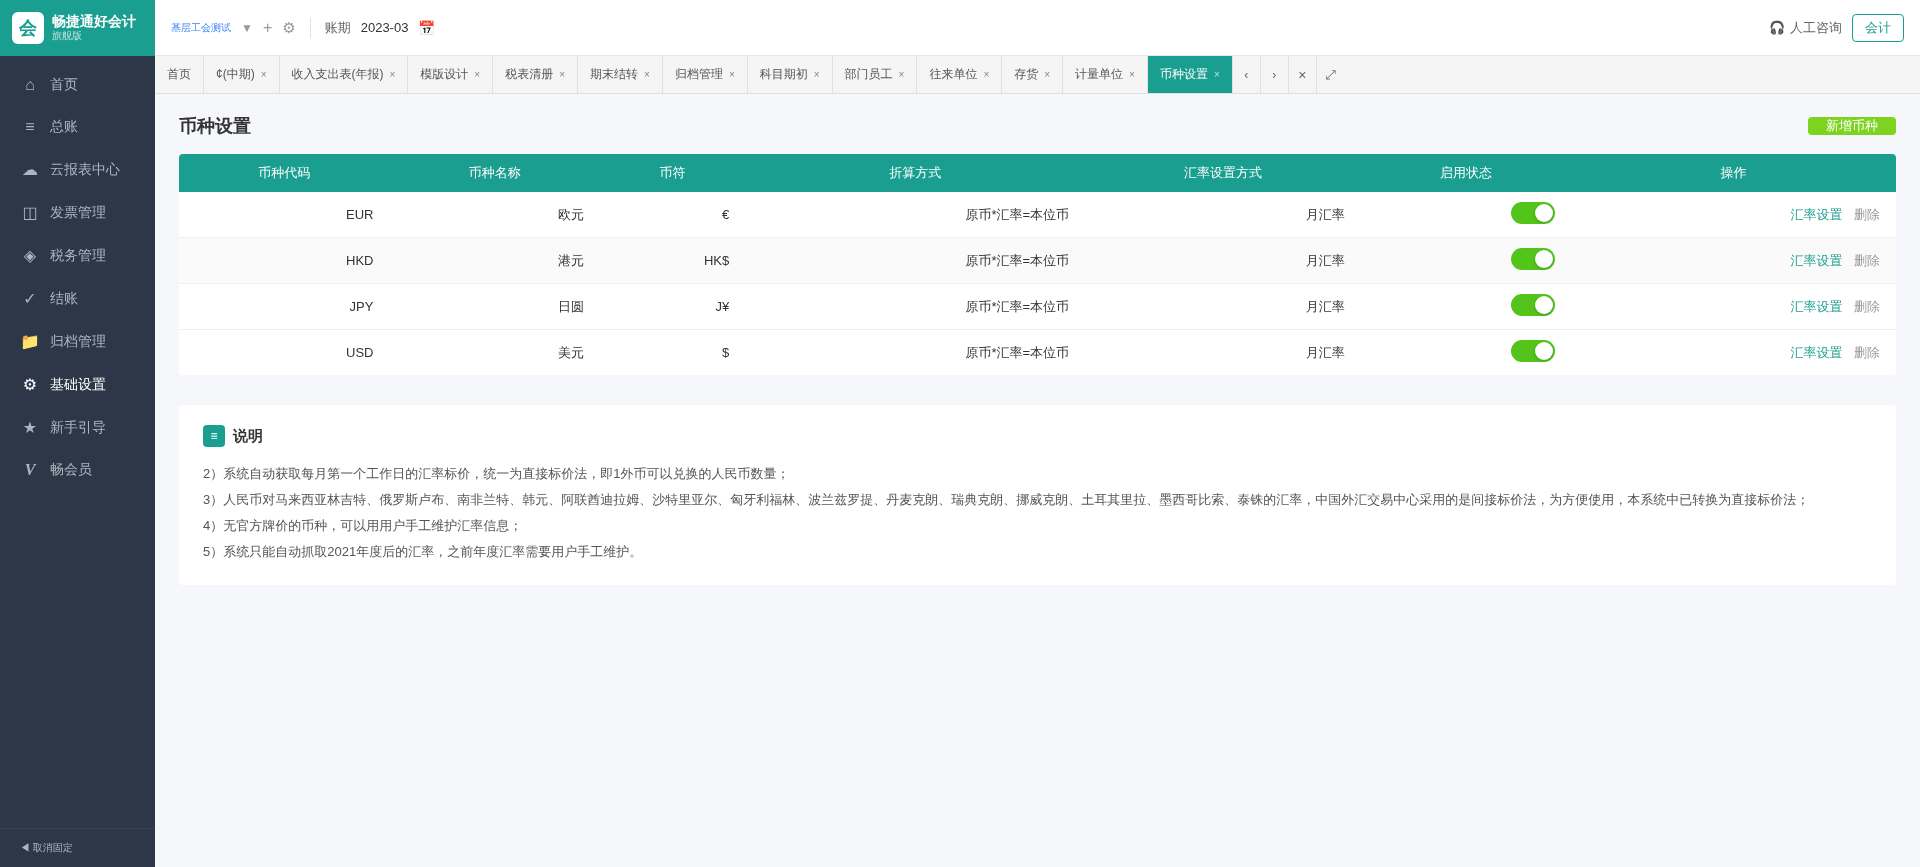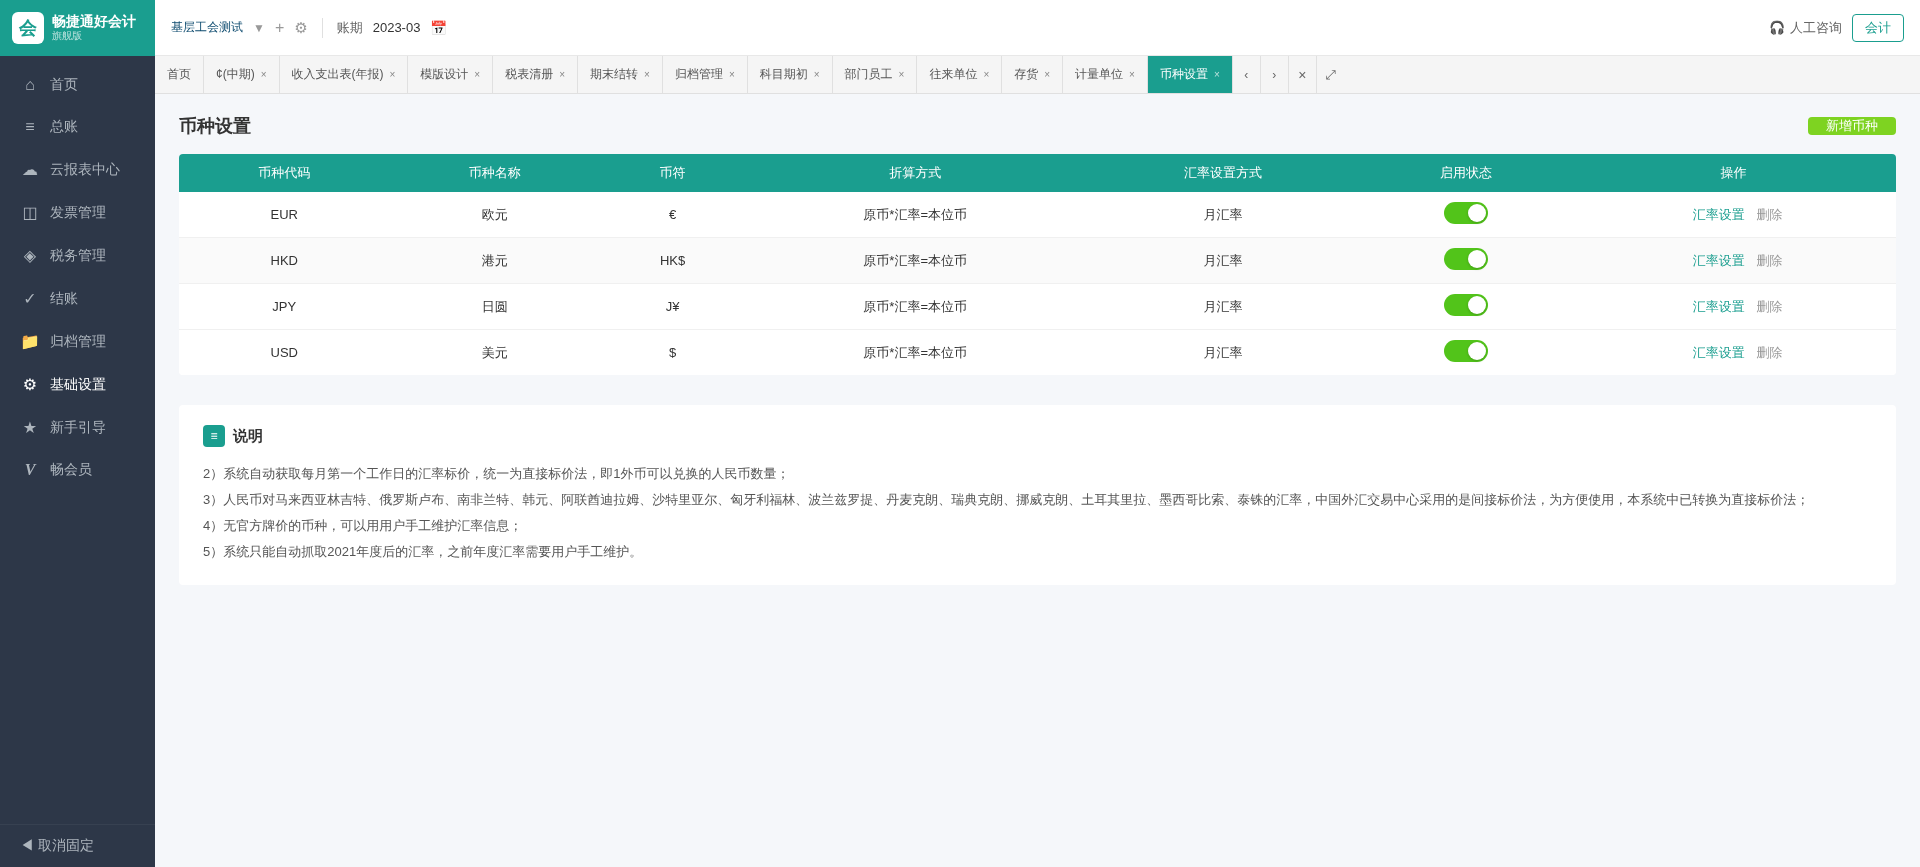--- a/index.html
+++ b/index.html
@@ -39,21 +39,21 @@
       cursor: pointer;
       color: #adb5bd;
       font-size: 14px;
       transition: background 0.2s;
     }
     .sidebar-item.active { color: white; }
     .sidebar-item-icon { font-size: 16px; width: 20px; text-align: center; }
     .sidebar-bottom {
       padding: 12px 20px;
       color: #adb5bd;
-      font-size: 14px;
+      font-size: 10px;
       cursor: pointer;
       border-top: 1px solid rgba(255,255,255,0.05);
       display: flex; align-items: flex-end; gap: 6px;
     }
 
     
     .main {
       flex: 1;
       display: flex;
       flex-direction: column;
@@ -179,21 +179,21 @@
       text-align: center;
       border: none;
       margin-top: 15px;
     }
     .data-table tbody tr {
       border-bottom: 1px solid #f0f0f0;
     }
     .data-table tbody tr:last-child { border-bottom: none; }
     .data-table tbody td {
       padding: 10px 16px;
-      text-align: center;
+      text-align: right;
       font-size: 13px;
       color: #333;
     }
     .action-link {
       color: #1a9e8f;
       cursor: pointer;
       margin: 0 8px;
     }
     .action-delete {
       color: #999;
@@ -301,21 +301,21 @@
     </div>
   </nav>
   <div class="sidebar-bottom">
     <span>◀ 取消固定</span>
   </div>
 </div>
 
 <div class="main">
 
   <div class="topbar">
-    <span style="font-size:12px;color:#0c4a6e;font-weight:500;">基层工会测试</span>
+    <span style="font-size:10px;color:#3b82f6;font-weight:500;">基层工会测试</span>
     <span style="color:#999;font-size:12px;">▼</span>
     <span style="color:#999;font-size:16px;cursor:pointer;">+</span>
     <span style="color:#999;font-size:15px;cursor:pointer;">⚙</span>
     <div class="topbar-divider"></div>
     <span style="color:#666;font-size:13px;">账期</span>
     <span style="color:#333;font-size:13px;font-weight:500;">2023-03</span>
     <span style="color:#1a9e8f;font-size:14px;cursor:pointer;">📅</span>
     <div class="topbar-right">
       <div class="topbar-help">
         <span>🎧</span>

